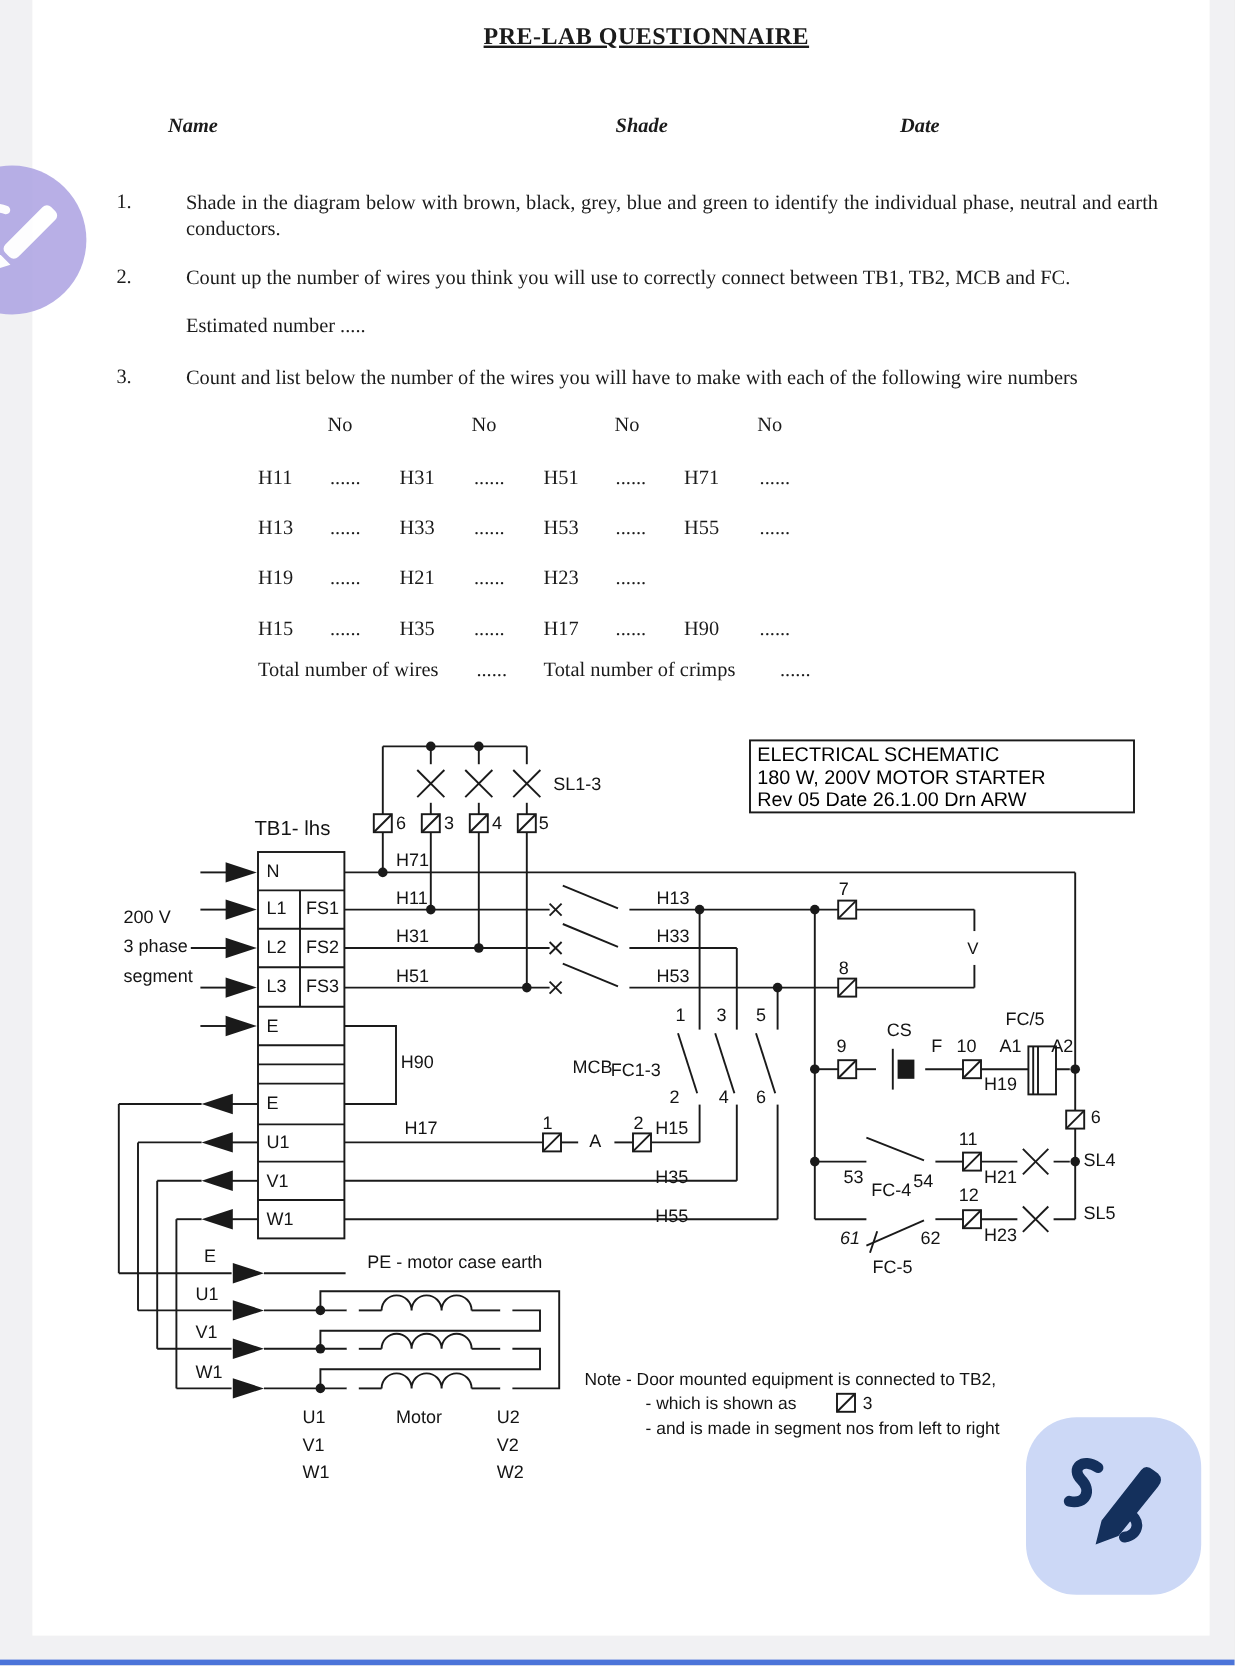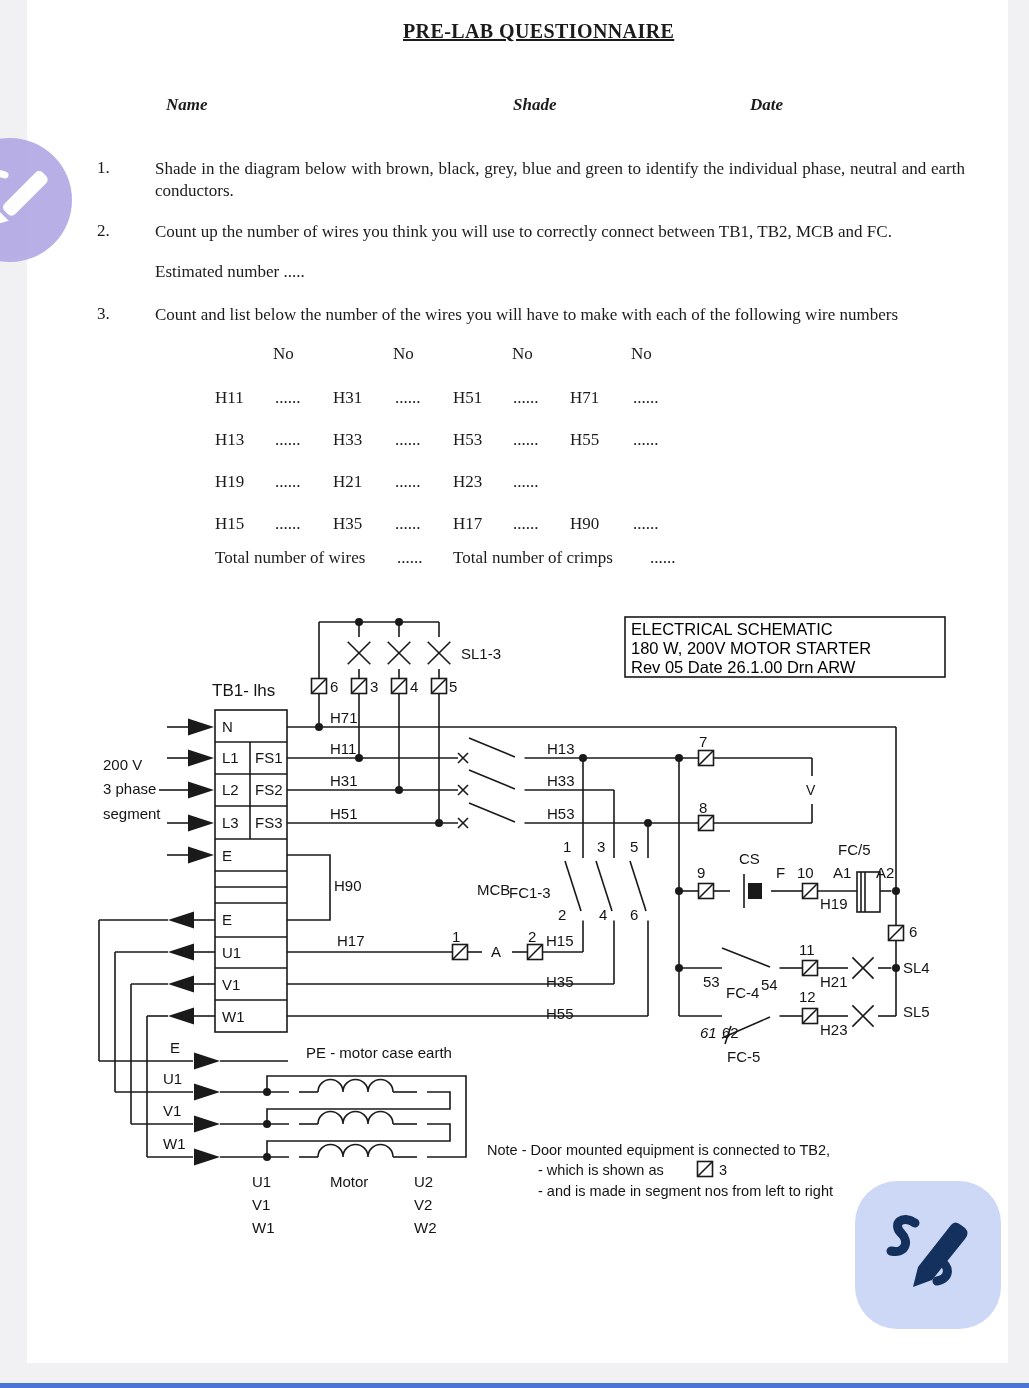--- a/index.html
+++ b/index.html
@@ -27,21 +27,21 @@
   .progress{position:absolute;left:0;top:1383px;width:1029px;height:5px;background:#4b74d9;}
 </style>
 </head>
 <body>
 
 <div class="stage">
   <div class="page"></div>
 
   <div class="abs ser title" style="left:403px;top:20px;">PRE-LAB QUESTIONNAIRE</div>
 
-  <div class="abs ser bi" style="left:166px;top:95px;">Name</div>
+  <div class="abs ser bi" style="left:140px;top:95px;">Name</div>
   <div class="abs ser bi" style="left:513px;top:95px;">Shade</div>
   <div class="abs ser bi" style="left:750px;top:95px;">Date</div>
 
   <div class="abs ser" style="left:97px;top:158px;">1.</div>
   <div class="abs ser just" style="left:155px;top:158px;width:810px;">Shade in the diagram below with brown, black, grey, blue and green to identify the individual phase, neutral and earth conductors.</div>
 
   <div class="abs ser" style="left:97px;top:221px;">2.</div>
   <div class="abs ser just" style="left:155px;top:221px;width:810px;">Count up the number of wires you think you will use to correctly connect between TB1, TB2, MCB and FC.</div>
 
   <div class="abs ser" style="left:155px;top:262px;">Estimated number  .....</div>
@@ -420,21 +420,21 @@
   <div class="abs lbl" style="left:909px;top:923px;">6</div>
 
   <div class="abs lbl" style="left:703px;top:973px;">53</div>
   <div class="abs lbl" style="left:726px;top:984px;">FC-4</div>
   <div class="abs lbl" style="left:761px;top:976px;">54</div>
   <div class="abs lbl" style="left:799px;top:941px;">11</div>
   <div class="abs lbl" style="left:820px;top:973px;">H21</div>
   <div class="abs lbl" style="left:903px;top:959px;">SL4</div>
 
   <div class="abs lbl" style="left:700px;top:1024px;font-style:italic;">61</div>
-  <div class="abs lbl" style="left:722px;top:1024px;">62</div>
+  <div class="abs lbl" style="left:767px;top:1024px;">62</div>
   <div class="abs lbl" style="left:727px;top:1048px;">FC-5</div>
   <div class="abs lbl" style="left:799px;top:988px;">12</div>
   <div class="abs lbl" style="left:820px;top:1021px;">H23</div>
   <div class="abs lbl" style="left:903px;top:1003px;">SL5</div>
 
   <div class="abs lbl" style="left:306px;top:1044px;">PE  - motor case earth</div>
   <div class="abs lbl" style="left:170px;top:1039px;">E</div>
   <div class="abs lbl" style="left:163px;top:1070px;">U1</div>
   <div class="abs lbl" style="left:163px;top:1102px;">V1</div>
   <div class="abs lbl" style="left:163px;top:1135px;">W1</div>

